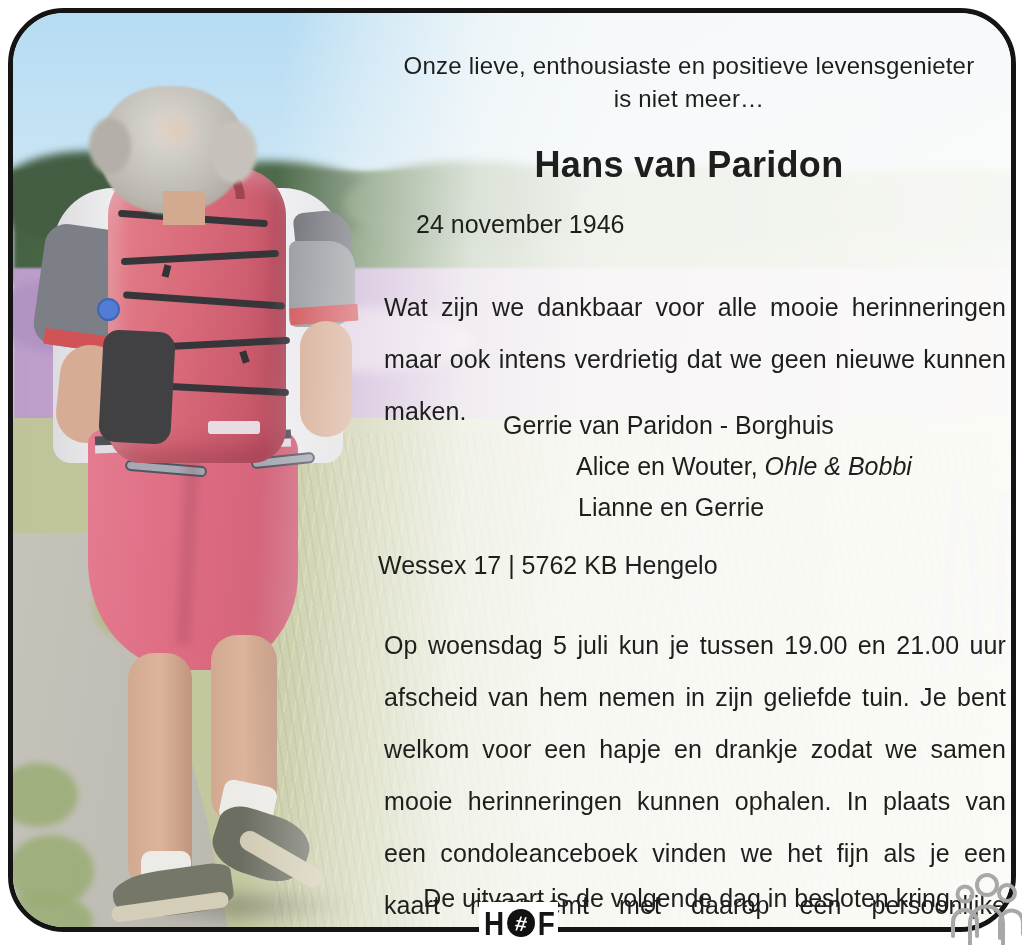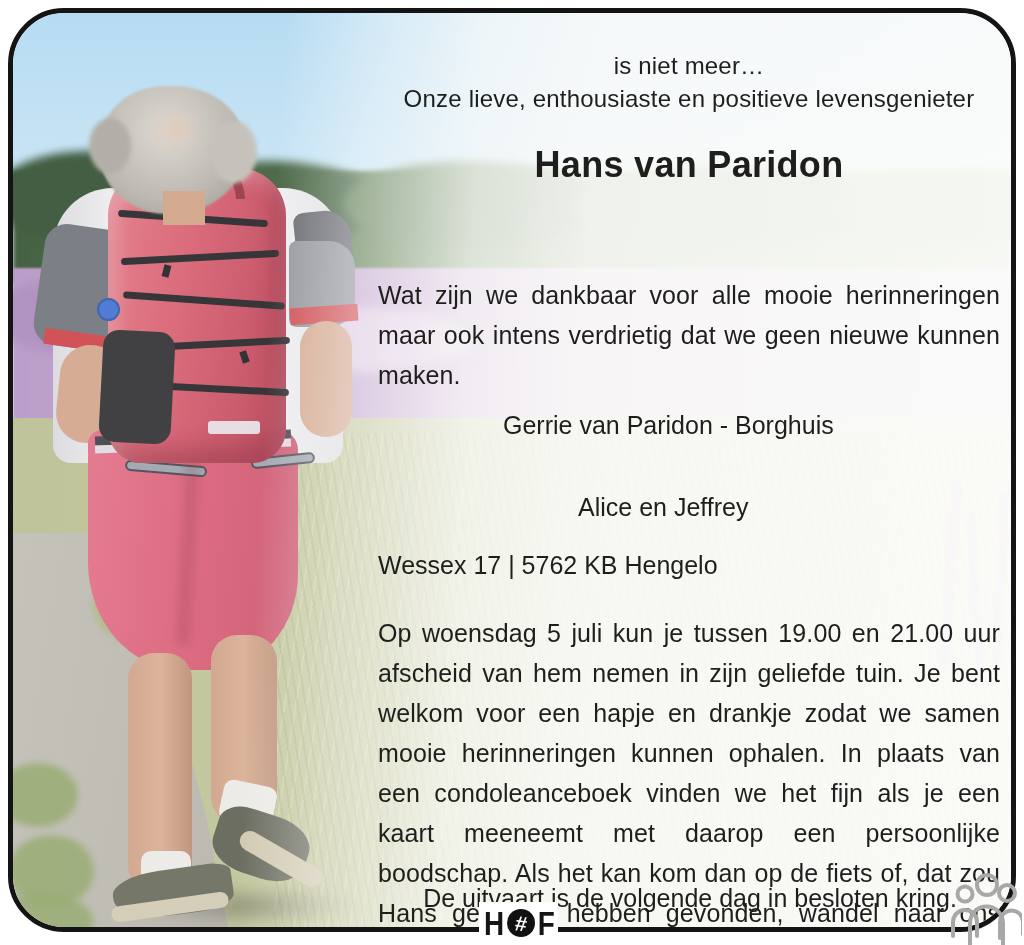--- a/index.html
+++ b/index.html
@@ -106,21 +106,21 @@
       linear-gradient(93deg,rgba(255,255,255,0) 0%,rgba(255,255,255,0) 26%,
       rgba(253,253,252,.38) 34%,rgba(252,252,250,.78) 45%,
       rgba(252,252,250,.90) 56%,rgba(253,253,251,.93) 100%);}
   
   .content{position:absolute;left:13px;top:13px;width:982px;height:898px;z-index:4;}
   .content > *{position:absolute;}
   .txtcol{left:352px;width:622px;}
   .intro{top:23px;text-align:center;font-size:24px;line-height:33px;letter-spacing:.2px;}
   .title{top:117px;text-align:center;font-size:36px;line-height:44px;font-weight:700;letter-spacing:.3px;margin:0;}
   .dates{top:184px;display:flex;justify-content:space-between;padding:0 44px 0 38px;box-sizing:border-box;font-size:25px;}
-  .para{font-size:25px;line-height:40px;text-align:justify;letter-spacing:.1px;word-spacing:.5px;margin:0;}
+  .para{font-size:25px;line-height:52px;text-align:justify;letter-spacing:.1px;word-spacing:.5px;margin:6px;}
   .p1{top:249px;}
   .relatives-line{font-size:25px;line-height:28px;}
   .r1{top:385px;left:477px;}
   .r2{top:426px;left:550px;}
   .r3{top:467px;left:552px;}
   .relatives-line em{font-style:italic;}
   .address{top:525px;font-size:25px;margin:0;}
   .p2{top:587px;}
   .closing{top:857px;text-align:center;font-size:25px;margin:1px;}
   
@@ -202,36 +202,40 @@
         <div class="curlR"></div>
         <div class="bald"></div>
         <div class="neck"></div>
       </div>
 
       <div class="veil"></div>
     </div>
 
     <div class="content">
       <div class="txtcol intro">
+        <div>Onze lieve, enthousiaste en positieve levensgenieter</div>
         <div>is niet meer…</div>
-        <div>Onze lieve, enthousiaste en positieve levensgenieter</div>
       </div>
 
       <h1 class="txtcol title">Hans van Paridon</h1>
 
       <div class="txtcol dates">
+        <span>24 november 1946</span>
       </div>
 
       <p class="txtcol para p1">Wat zijn we dankbaar voor alle mooie herinneringen maar ook intens verdrietig dat we geen nieuwe kunnen maken.</p>
 
       <div class="relatives-line r1">
         <span>Gerrie van Paridon - Borghuis</span><em></em>
       </div>
+      <div class="relatives-line r2">
+        <span>Alice en Wouter, </span><em>Ohle &amp; Bobbi</em>
+      </div>
       <div class="relatives-line r3">
-        <span>Alice en Jeffrey</span><em></em>
+        <span>Lianne en Gerrie</span><em></em>
       </div>
 
       <p class="txtcol address">Wessex 17 | 5762 KB Hengelo</p>
 
       <p class="txtcol para p2">Op woensdag 5 juli kun je tussen 19.00 en 21.00 uur afscheid van hem nemen in zijn geliefde tuin. Je bent welkom voor een hapje en drankje zodat we samen mooie herinneringen kunnen ophalen. In plaats van een condoleanceboek vinden we het fijn als je een kaart meeneemt met daarop een persoonlijke boodschap. Als het kan kom dan op de fiets of, dat zou Hans geweldig hebben gevonden, wandel naar ons toe.</p>
 
       <p class="txtcol closing">De uitvaart is de volgende dag in besloten kring.</p>
     </div>
   </div>
 

